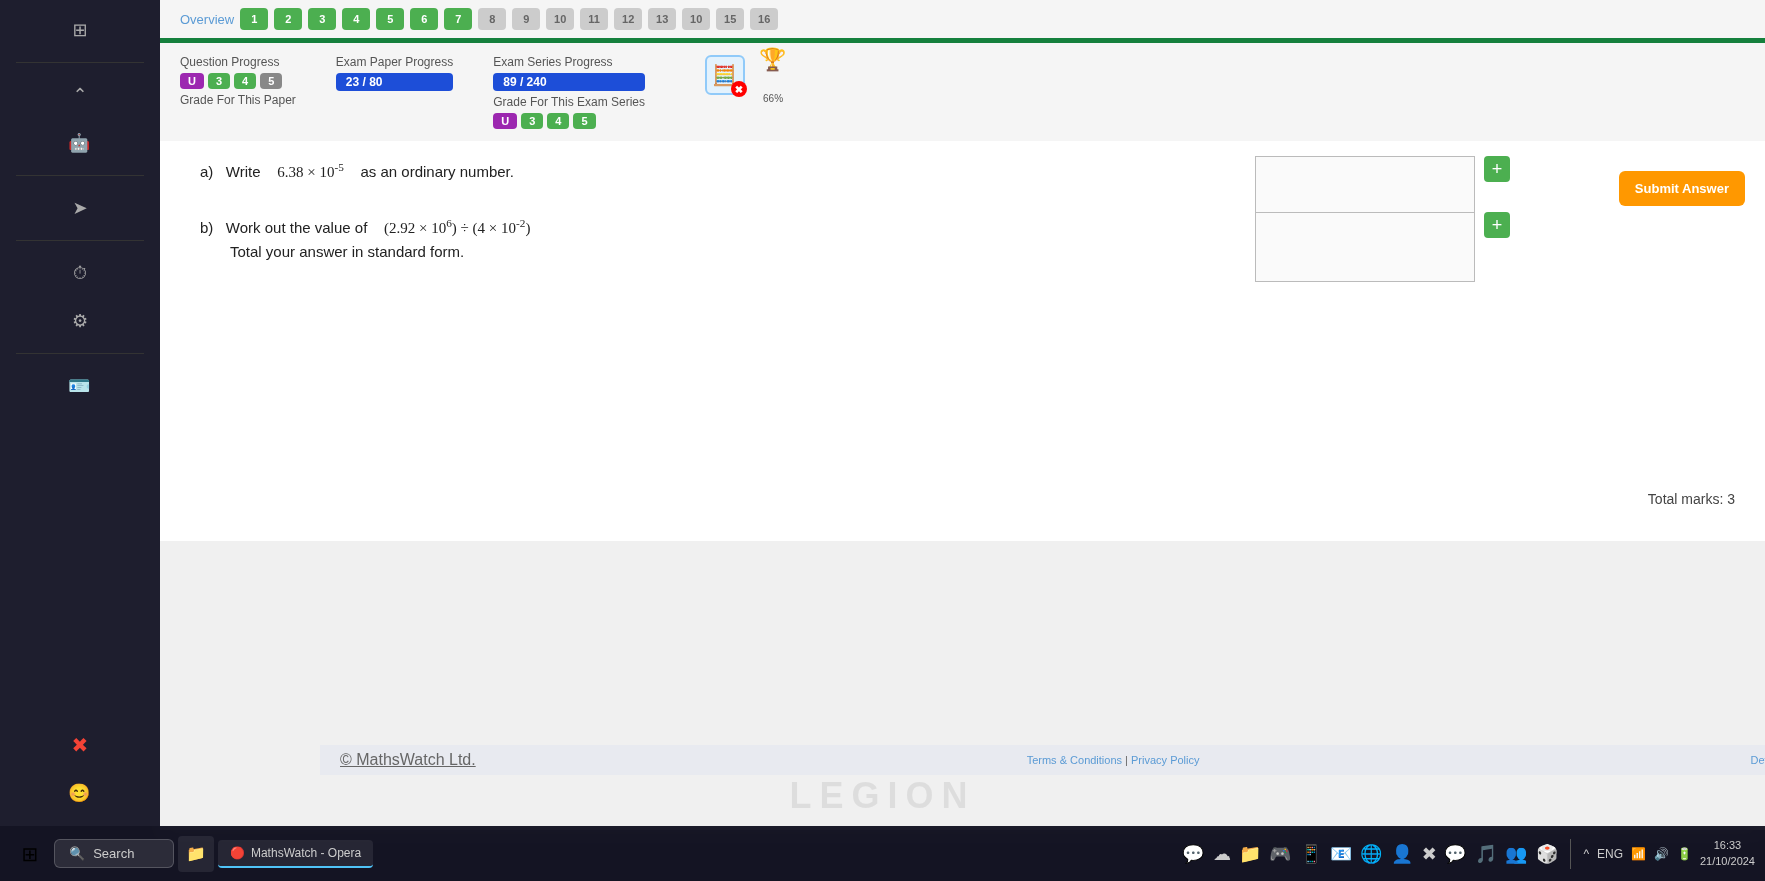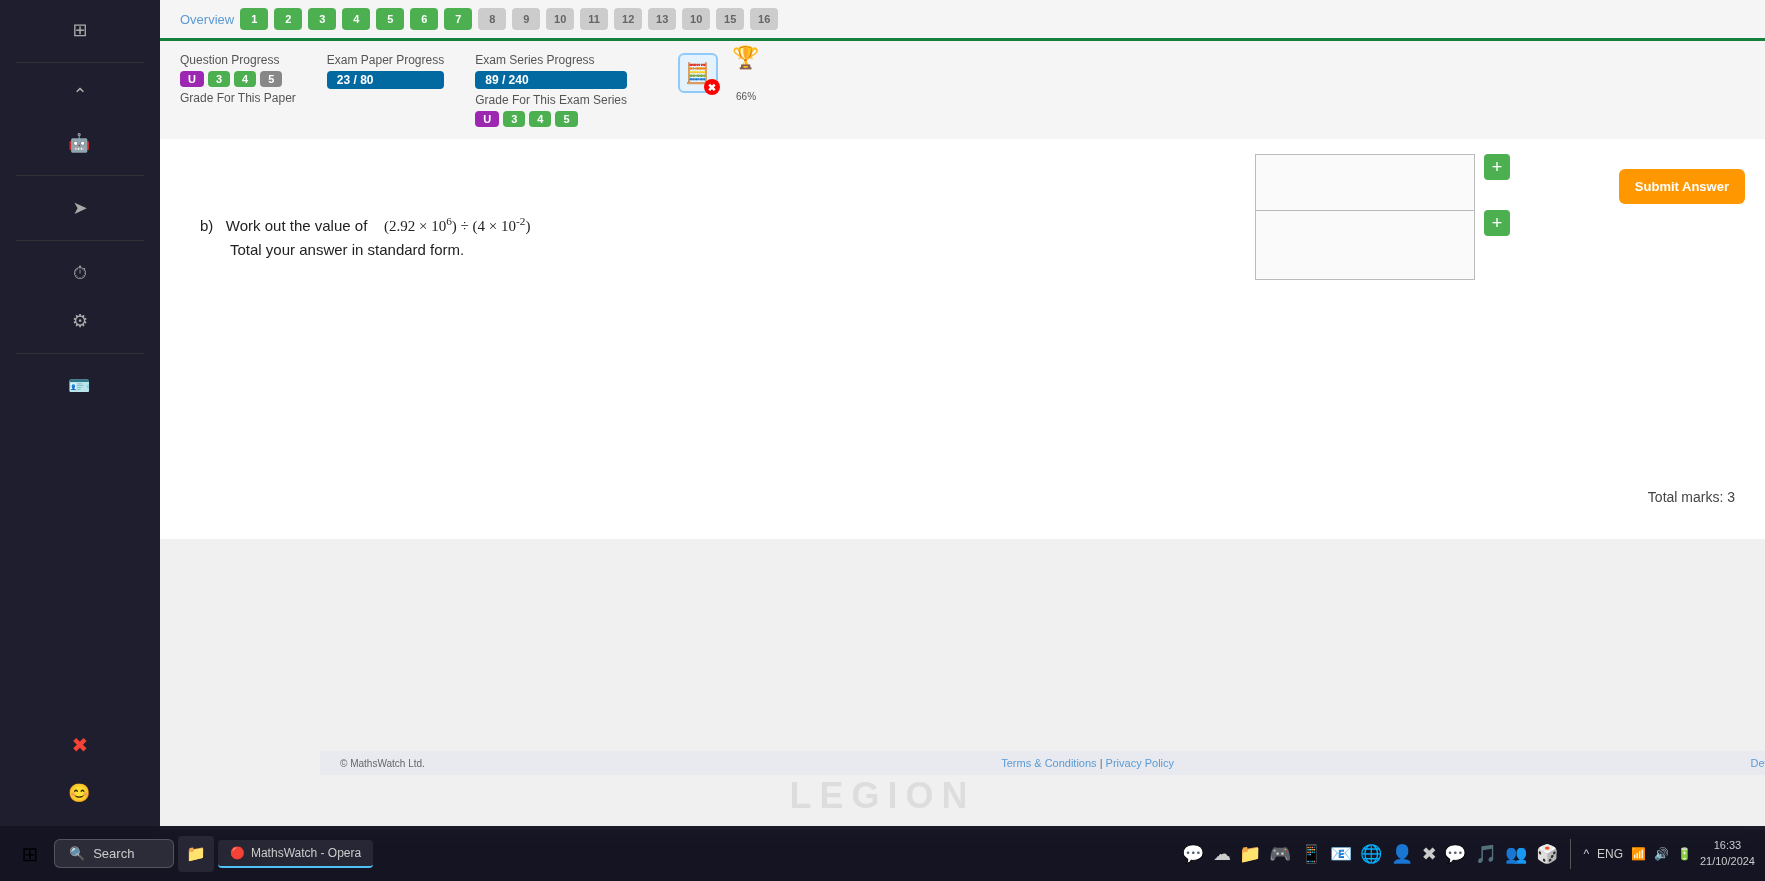--- a/index.html
+++ b/index.html
@@ -59,21 +59,21 @@
     }
 
     
     .top-nav {
       width: 100%;
       background: #f5f5f5;
       padding: 8px 20px;
       display: flex;
       align-items: center;
       gap: 6px;
-      border-bottom: 3px solid #15803d;
+      border-bottom: 5px solid #15803d;
     }
 
     .nav-link {
       color: #5b9bd5;
       font-size: 13px;
       text-decoration: none;
       cursor: pointer;
     }
 
     .nav-number-btn {
@@ -95,36 +95,36 @@
       background: #ccc;
       color: #666;
     }
 
     
     .progress-section {
       padding: 12px 20px;
       background: #f5f5f5;
       display: flex;
       align-items: flex-start;
-      gap: 31px;
+      gap: 40px;
     }
 
     .progress-block {
       display: flex;
       flex-direction: column;
       gap: 4px;
     }
 
     .progress-label {
       font-size: 12px;
       color: #555;
     }
 
     .progress-badge {
-      background: #0369a1;
+      background: #1d4ed8;
       color: white;
       padding: 2px 10px;
       border-radius: 4px;
       font-size: 12px;
       font-weight: bold;
       display: inline-block;
     }
 
     .grade-row {
       display: flex;
@@ -235,22 +235,23 @@
       font-size: 11px;
       color: #666;
     }
 
     .footer-links a {
       color: #5b9bd5;
       text-decoration: none;
     }
 
     .copyright {
-      font-size: 10px;
+      font-size: 16px;
       color: #666;
+      text-decoration: underline;
     }
 
     .dev-credit {
       font-size: 11px;
       color: #5b9bd5;
     }
 
     
     .taskbar {
       position: absolute;
@@ -440,20 +441,25 @@
       <div class="trophy-icon">
         🏆
         <span class="trophy-pct">66%</span>
       </div>
     </div>
   </div>
 
   <div class="question-area">
 
     <div style="display:flex; align-items:flex-start; margin-bottom: 35px; position:relative;">
+      <span style="font-size:15px; color:#222; min-width:180px; padding-left:10px;">
+        a)&nbsp;&nbsp; Write &nbsp;&nbsp;
+        <span class="math-expr">6.38 × 10<sup>-5</sup></span>
+        &nbsp;&nbsp; as an ordinary number.
+      </span>
       <span style="margin-left:auto; margin-right:300px; font-size:13px; color:#444; border:1px solid #ccc; padding:2px 8px; border-radius:4px;">(1)</span>
 
       <div style="position:absolute; right:260px; top:-5px; width:220px; height:70px; border:1px solid #bbb; background:#fafafa;"></div>
 
       <button style="position:absolute; right:225px; top:-5px; width:26px; height:26px; background:#4caf50; color:white; border:none; border-radius:4px; font-size:18px; cursor:pointer;">+</button>
     </div>
 
     <div style="display:flex; align-items:flex-start; position:relative;">
       <div style="min-width:180px; padding-left:10px;">
         <div style="font-size:15px; color:#222; margin-bottom:6px;">

